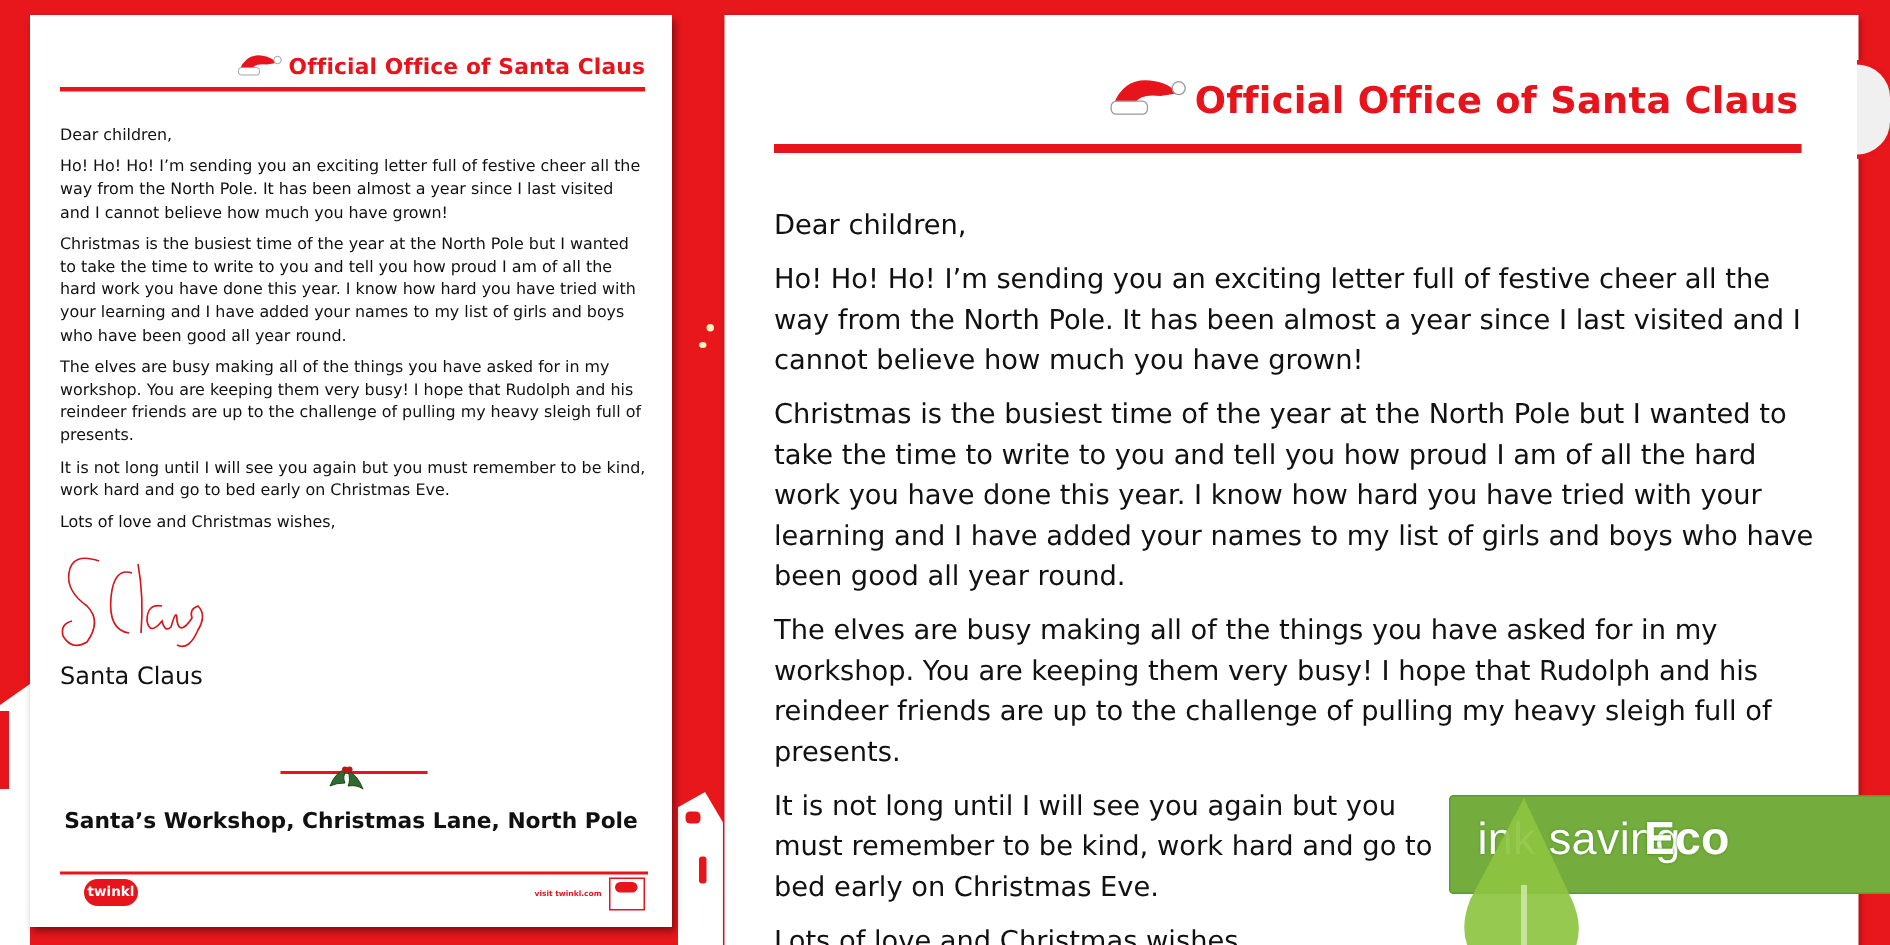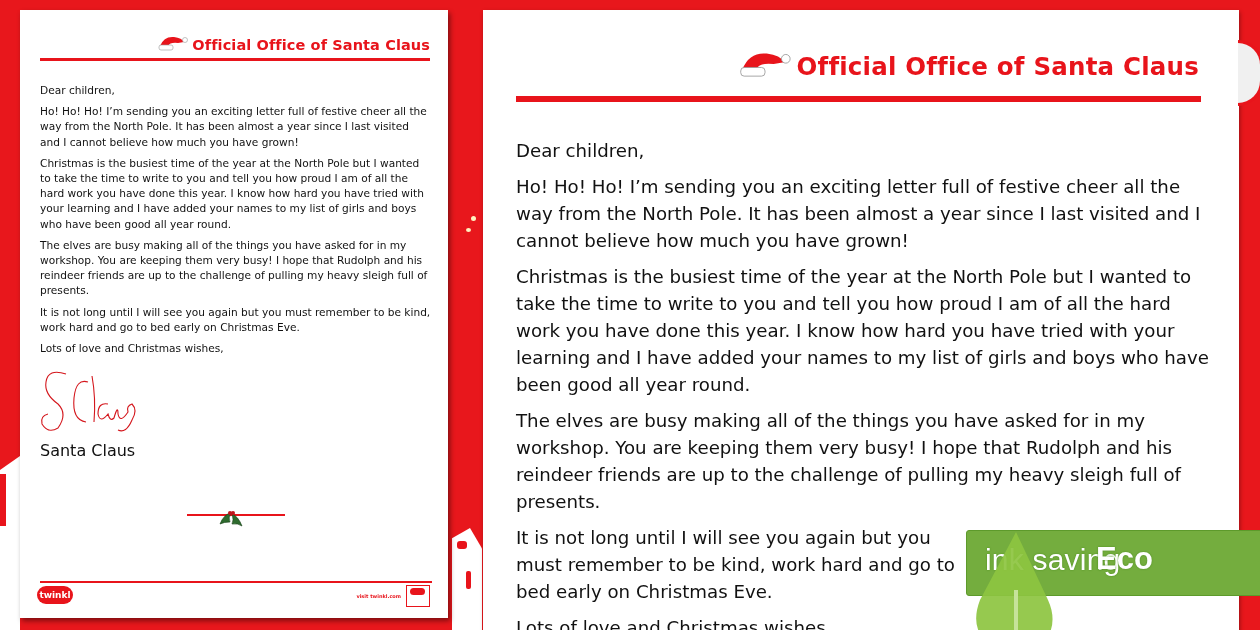--- a/index.html
+++ b/index.html
@@ -42,21 +42,21 @@
   }
   .page-small .holly { position: absolute; left: 198px; top: 500px; }
   .page-small .address {
     position: absolute; left: 0; right: 0; top: 530px; text-align: center;
     font-size: 14.5px; color: #111; font-weight: bold;
   }
   .page-small .foot-rule {
     position: absolute; left: 20px; right: 16px; top: 571px; height: 2px; background: #e8141b;
   }
   .page-small .twinkl {
-    position: absolute; left: 17px; top: 576px; width: 36px; height: 18px;
+    position: absolute; left: 36px; top: 576px; width: 36px; height: 18px;
     background: #e8141b; border-radius: 9px; color: #fff; font-size: 9px; font-weight: bold;
     display: flex; align-items: center; justify-content: center;
   }
   .page-small .foot-right {
     position: absolute; right: 18px; top: 575px; display: flex; align-items: center; gap: 5px;
   }
   .page-small .foot-right .txt { color: #e8141b; font-size: 5px; font-weight: bold; }
   .page-small .foot-right .badge {
     width: 22px; height: 20px; border: 1px solid #e8141b; position: relative;
   }
@@ -150,20 +150,21 @@
   <div class="signame">Santa Claus</div>
   <div class="holly-line"></div>
   <span class="holly">
     <svg width="26" height="18" viewBox="0 0 26 18">
       <path d="M2 14 Q6 4 13 3 Q10 8 12 12 Q6 12 2 14Z" fill="#2e6b2e" stroke="#133d13" stroke-width="0.6"></path>
       <path d="M24 16 Q20 6 14 4 Q16 10 14 14 Q20 13 24 16Z" fill="#2e6b2e" stroke="#133d13" stroke-width="0.6"></path>
       <circle cx="12" cy="3" r="2" fill="#c0141b"></circle>
       <circle cx="15" cy="3" r="2" fill="#c0141b"></circle>
     </svg>
   </span>
+  <div class="address">Santa’s Workshop, Christmas Lane, North Pole</div>
   <div class="foot-rule"></div>
   <div class="twinkl">twinkl</div>
   <div class="foot-right">
     <span class="txt">visit twinkl.com</span>
     <span class="badge"></span>
   </div>
 </div>
 
 <div class="page-big">
   <div class="header">

